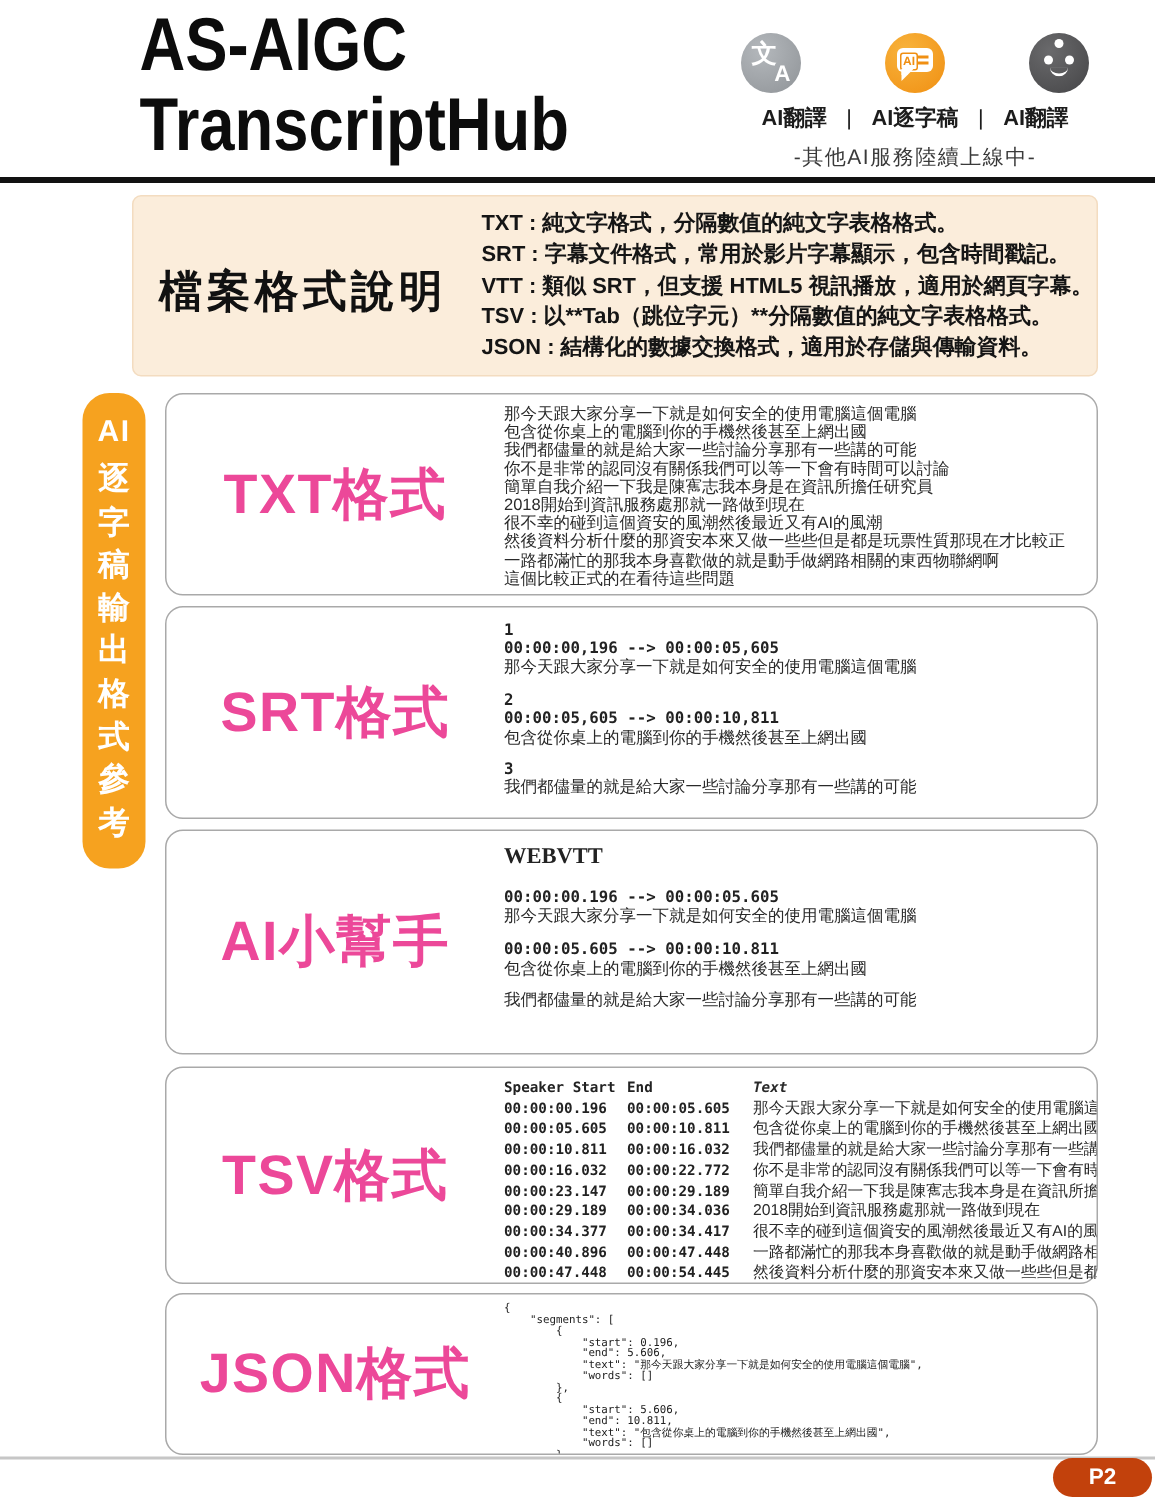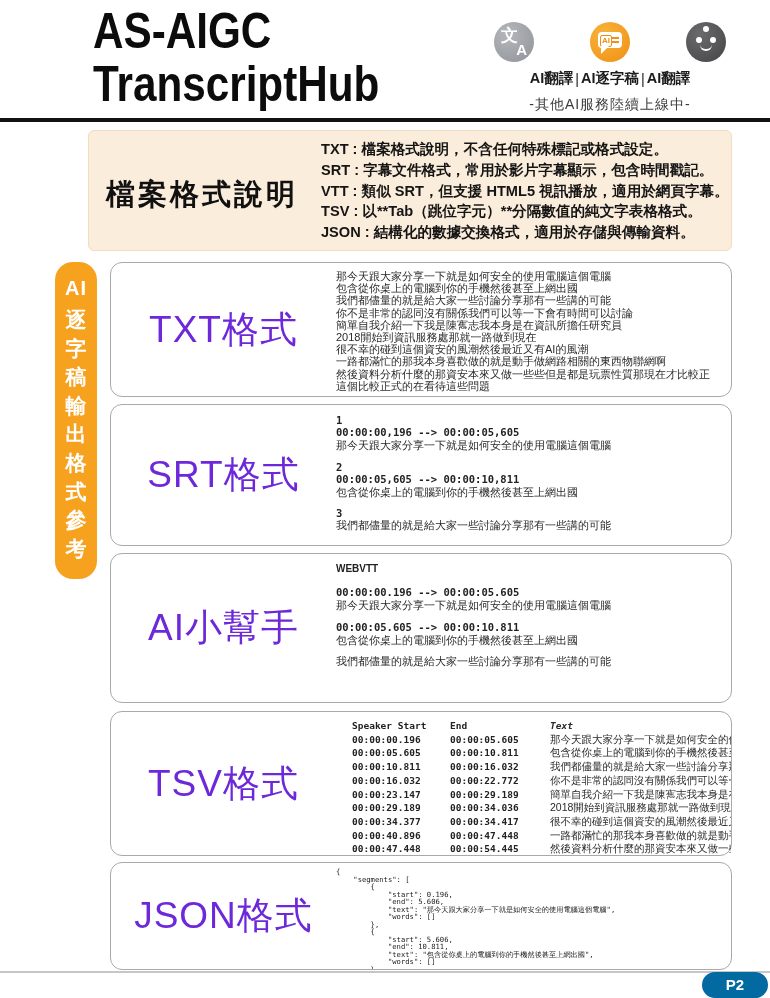--- a/index.html
+++ b/index.html
@@ -23,73 +23,73 @@
   .tr-wen { position:absolute; left:7px; top:2px; color:#fff; font-size:17px; font-weight:700; }
   .tr-a   { position:absolute; right:7px; bottom:4px; color:#fff; font-size:15px; font-weight:700; }
   .bubble { position:absolute; left:8px; top:10px; width:24px; height:16px; background:#fff; border-radius:4px; }
   .bubble::after { content:""; position:absolute; left:3px; bottom:-6px; border:4px solid transparent; border-top-color:#fff; border-left-color:#fff; }
   .bubble-ai { position:absolute; left:2px; top:2.5px; font-size:8px; line-height:10px; font-weight:700; color:#f08f12; border:1px solid #f08f12; border-radius:2px; padding:0 1px; }
   .bubble-lines { position:absolute; right:3px; top:5px; width:7px; height:2px; background:#f08f12; box-shadow:0 4px 0 #f08f12; }
   .r-eye { position:absolute; top:15px; width:6px; height:6px; background:#fff; border-radius:50%; }
   .r-eye.left { left:10px; } .r-eye.right { right:10px; }
   .r-smile { position:absolute; left:14px; top:23px; width:12px; height:6px; border-bottom:2.5px solid #fff; border-radius:0 0 8px 8px; }
   .r-ant { position:absolute; left:17px; top:4px; width:6px; height:6px; background:#fff; border-radius:50%; }
-  .labels-row { margin-top:7px; display:flex; justify-content:center; align-items:center; gap:2px; font-size:14.5px; font-weight:600; color:#1c1c1c; }
+  .labels-row { margin-top:7px; display:flex; justify-content:center; align-items:center; gap:13px; font-size:14.5px; font-weight:600; color:#1c1c1c; }
   .svc-sep { color:#1c1c1c; font-weight:400; }
   .tagline { margin-top:8px; font-size:14px; color:#3a3a3a; letter-spacing:1px; }
 
   .black-rule { position:absolute; left:0; top:118px; width:770px; height:4px; background:#121212; }
 
   
   .format-box { position:absolute; left:88px; top:130px; width:644px; height:121px; background:#fbeddb; border:1px solid #f3dcc0; border-radius:6px; }
   .fi-title { position:absolute; left:17px; top:44px; font-size:29px; font-weight:700; letter-spacing:3px; color:#111; }
   .fi-lines { position:absolute; left:232px; top:8px; }
   .fi-line { font-size:14.6px; line-height:20.8px; font-weight:600; color:#151515; white-space:nowrap; }
 
   
   .side-tab { position:absolute; left:55px; top:262px; width:42px; height:317px; background:#f6a21f; border-radius:18px; color:#fff; text-align:center; }
   .tab-prefix { margin-top:15px; font-size:20px; font-weight:700; letter-spacing:1px; }
   .tab-chars { margin-top:6px; }
   .tab-char { font-size:21px; font-weight:700; line-height:28.6px; }
 
   
   .card { position:absolute; left:110px; width:622px; background:#fff; border:1.5px solid #a9a9a9; border-radius:12px; display:flex; }
   .label-col { width:225px; flex:0 0 225px; display:flex; align-items:center; justify-content:center; }
-  .card-label { font-size:37px; font-weight:400; color:#6d28d9; letter-spacing:1px; white-space:nowrap; }
+  .card-label { font-size:37px; font-weight:700; color:#ec4899; letter-spacing:1px; white-space:nowrap; }
   .body-col { flex:1; overflow:hidden; }
 
   .card-txt  { top:262px; height:135px; }
   .card-srt  { top:404px; height:142px; }
   .card-vtt  { top:553px; height:150px; }
   .card-tsv  { top:711px; height:145px; }
   .card-json { top:862px; height:108px; }
 
   .txt-body { padding-top:7px; }
   .txt-line { font-size:11px; line-height:12.2px; color:#2a2a2a; white-space:nowrap; }
   .srt-body, .vtt-body { padding-top:9px; }
   .cue { margin-bottom:8px; }
   .cue-idx  { font-family:"DejaVu Sans Mono", monospace; font-size:10.5px; font-weight:700; line-height:12px; color:#222; }
   .cue-time { font-family:"DejaVu Sans Mono", monospace; font-size:10.5px; font-weight:700; line-height:13px; color:#222; }
   .cue-text { font-size:11px; line-height:13.5px; color:#2a2a2a; white-space:nowrap; }
-  .vtt-header { font-family:Liberation Sans, sans-serif; font-size:10px; font-weight:700; color:#222; margin-bottom:12px; }
+  .vtt-header { font-family:Liberation Serif, serif; font-size:15px; font-weight:700; color:#222; margin-bottom:12px; }
 
   .tsv-body { padding-top:7px; }
   .tsv-row { display:flex; line-height:13.7px; }
-  .tsv-row .c { flex:0 0 auto;margin-left:16px; }
+  .tsv-row .c { flex:0 0 auto; }
   .c1 { width:82px; font-family:"DejaVu Sans Mono", monospace; font-size:9.5px; font-weight:700; white-space:nowrap; color:#222; }
   .c2 { width:84px; font-family:"DejaVu Sans Mono", monospace; font-size:9.5px; font-weight:700; white-space:nowrap; color:#222; }
   .c3 { flex:1 1 auto !important; font-size:10.5px; color:#2a2a2a; white-space:nowrap; }
   .tsv-head .c3 { font-family:"DejaVu Sans Mono", monospace; font-size:9.5px; font-weight:700;font-style:italic; }
 
   .json-body { padding-top:5px; }
   .json-code { margin:0; font-family:"DejaVu Sans Mono", monospace; font-size:7.2px; line-height:7.5px; color:#222; white-space:pre; }
 
   
   .footer-rule { position:absolute; left:0; top:971px; width:770px; height:2px; background:#c6c6c6; }
-  .page-badge { position:absolute; right:2px; top:972px; width:66px; height:26px; background:#0369a1; border-radius:13px; color:#fff; font-size:15px; font-weight:700; text-align:center; line-height:26px; }
+  .page-badge { position:absolute; right:2px; top:972px; width:66px; height:26px; background:#c2410c; border-radius:13px; color:#fff; font-size:15px; font-weight:700; text-align:center; line-height:26px; }
 </style>
 </head>
 <body>
 
 <div class="page">
 
   <div class="title-block">
     <div class="title-line">AS-AIGC</div>
     <div class="title-line">TranscriptHub</div>
   </div>
@@ -121,21 +121,21 @@
       <span>AI翻譯</span>
     </div>
     <div class="tagline">-其他AI服務陸續上線中-</div>
   </div>
 
   <div class="black-rule"></div>
 
   <div class="format-box">
     <div class="fi-title">檔案格式說明</div>
     <div class="fi-lines">
-        <div class="fi-line">TXT : 檔案格式說明，不含任何特殊標記或格式設定。</div>
+        <div class="fi-line">TXT : 純文字格式，分隔數值的純文字表格格式。</div>
         <div class="fi-line">SRT : 字幕文件格式，常用於影片字幕顯示，包含時間戳記。</div>
         <div class="fi-line">VTT : 類似 SRT，但支援 HTML5 視訊播放，適用於網頁字幕。</div>
         <div class="fi-line">TSV : 以**Tab（跳位字元）**分隔數值的純文字表格格式。</div>
         <div class="fi-line">JSON : 結構化的數據交換格式，適用於存儲與傳輸資料。</div>
       </div>
   </div>
 
   <div class="side-tab">
     <div class="tab-prefix">AI</div>
     <div class="tab-chars">
@@ -156,22 +156,22 @@
       <div class="card-label">TXT格式</div>
     </div>
     <div class="body-col txt-body">
         <div class="txt-line">那今天跟大家分享一下就是如何安全的使用電腦這個電腦</div>
         <div class="txt-line">包含從你桌上的電腦到你的手機然後甚至上網出國</div>
         <div class="txt-line">我們都儘量的就是給大家一些討論分享那有一些講的可能</div>
         <div class="txt-line">你不是非常的認同沒有關係我們可以等一下會有時間可以討論</div>
         <div class="txt-line">簡單自我介紹一下我是陳寯志我本身是在資訊所擔任研究員</div>
         <div class="txt-line">2018開始到資訊服務處那就一路做到現在</div>
         <div class="txt-line">很不幸的碰到這個資安的風潮然後最近又有AI的風潮</div>
+        <div class="txt-line">然後資料分析什麼的那資安本來又做一些些但是都是玩票性質那現在才比較正</div>
         <div class="txt-line">一路都滿忙的那我本身喜歡做的就是動手做網路相關的東西物聯網啊</div>
-        <div class="txt-line">然後資料分析什麼的那資安本來又做一些些但是都是玩票性質那現在才比較正</div>
         <div class="txt-line">這個比較正式的在看待這些問題</div>
       </div>
   </div>
 
   <div class="card card-srt">
     <div class="label-col">
       <div class="card-label">SRT格式</div>
     </div>
     <div class="body-col srt-body">
         <div class="cue">

